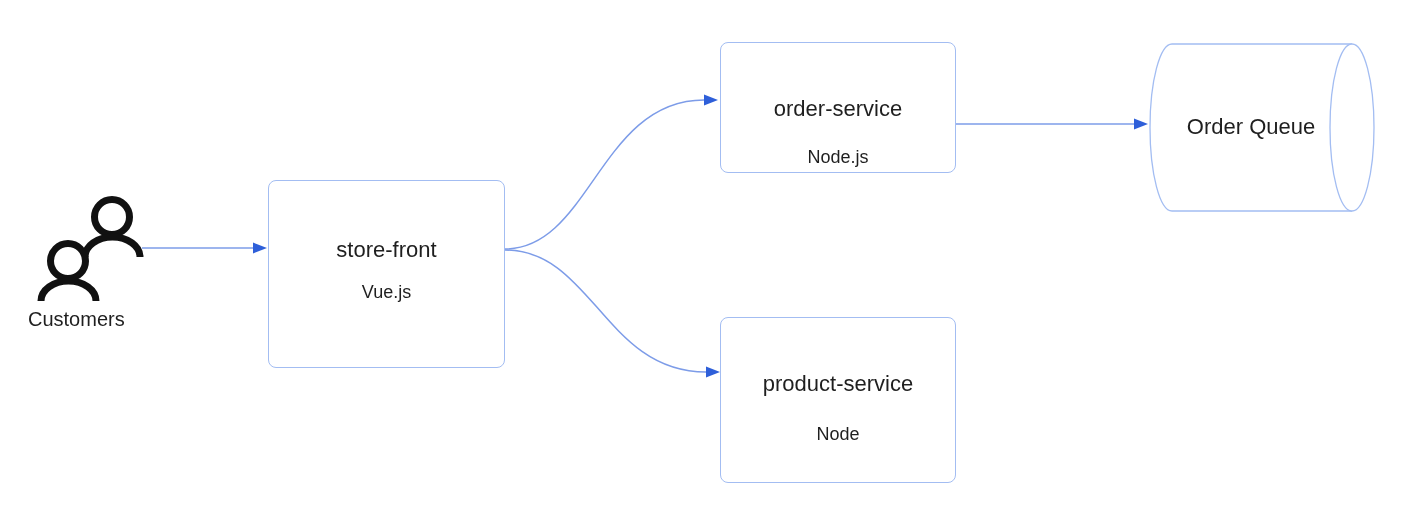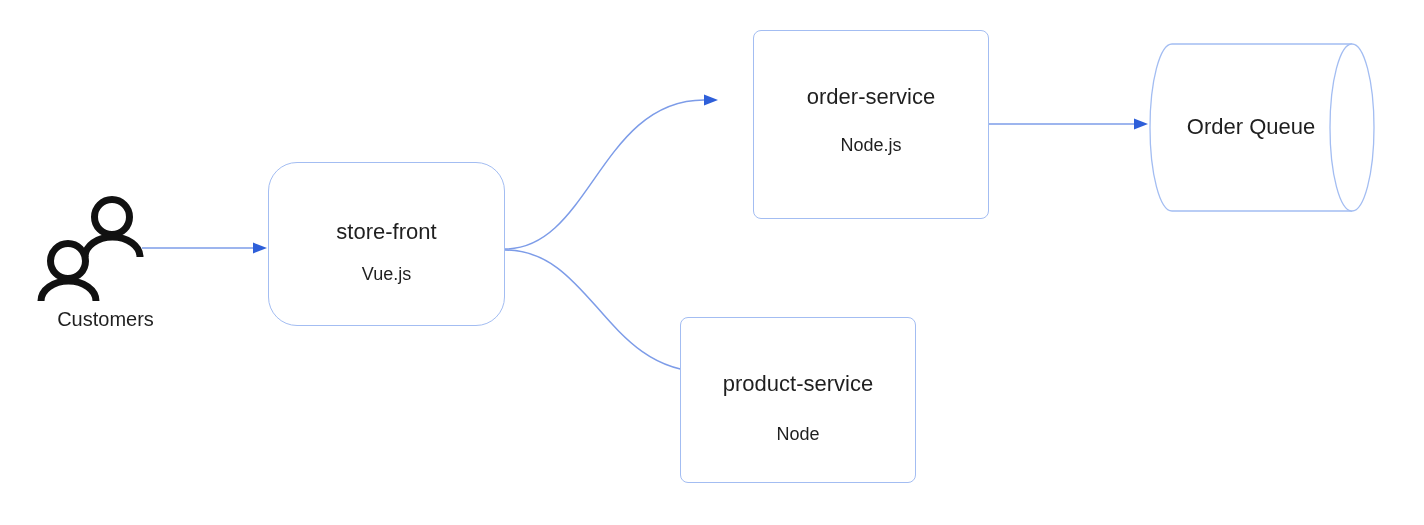--- a/index.html
+++ b/index.html
@@ -92,21 +92,21 @@
     height: 167px;
     pointer-events: none;
   }
   .cyl-labels .node-title { top: 54px; }
   .cyl-labels .node-subtitle { top: 110px; }
   .actor-label {
     position: absolute;
     left: 28px;
     top: 307px;
     width: 155px;
-    text-align: center;
+    text-align: left;
     font-size: 20px;
     line-height: 24px;
     color: var(--text-primary, #1f1f1f);
     white-space: nowrap;
   }
 </style>
 </head>
 <body>
 
 <div class="canvas">
@@ -134,31 +134,31 @@
     <g>
       <circle class="actor-stroke" cx="112" cy="217" r="17.5"></circle>
       <path class="actor-stroke" d="M 85 257 A 27.5 20 0 0 1 140 257"></path>
       <circle class="actor-head-front" cx="68" cy="261" r="17.5"></circle>
       <path class="actor-stroke" d="M 41 301 A 27.5 20 0 0 1 96 301"></path>
     </g>
   </svg>
 
   <div class="actor-label">Customers</div>
 
-  <div class="node" style="left:268px; top:162px; width:237px; height:164px;border-radius:29px;">
+  <div class="node" style="left:268px; top:180px; width:237px; height:188px;">
     <div class="node-title" style="top:56px;">store-front</div>
     <div class="node-subtitle" style="top:103px;">Vue.js</div>
   </div>
 
-  <div class="node" style="left:720px; top:30px; width:236px; height:189px;margin-left:33px;">
+  <div class="node" style="left:720px; top:42px; width:236px; height:131px;">
     <div class="node-title">order-service</div>
     <div class="node-subtitle">Node.js</div>
   </div>
 
-  <div class="node" style="left:680px; top:317px; width:236px; height:166px;padding-left:35px;">
+  <div class="node" style="left:720px; top:317px; width:236px; height:166px;padding-left:35px;">
     <div class="node-title">product-service</div>
     <div class="node-subtitle" style="top:108px;">Node</div>
   </div>
 
   <div class="cyl-labels">
     <div class="node-title">Order Queue</div>
   </div>
 
 </div>
 

